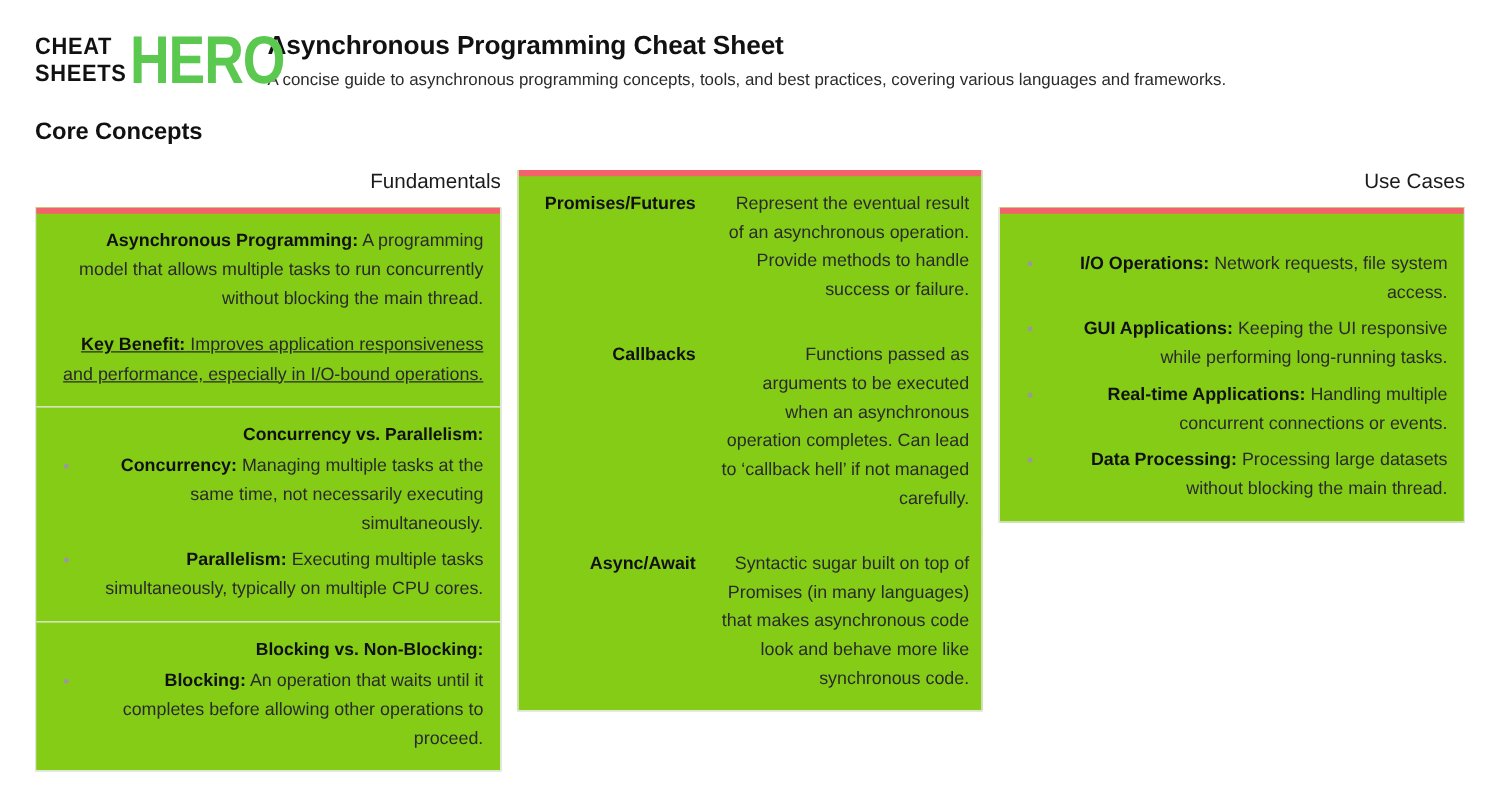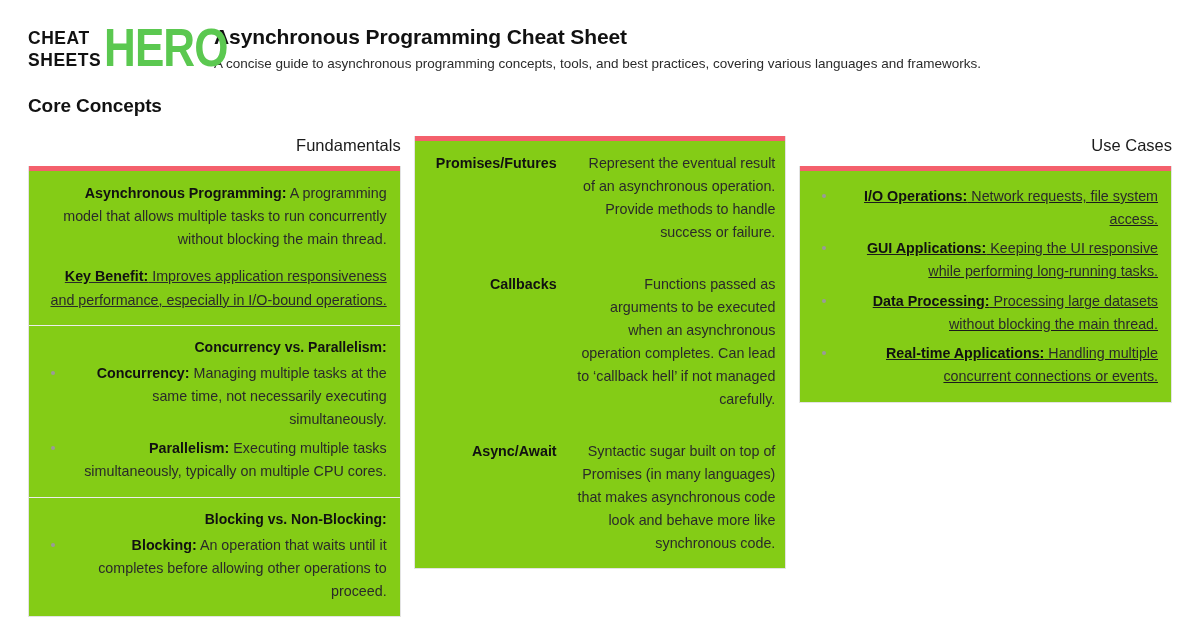--- a/index.html
+++ b/index.html
@@ -153,21 +153,21 @@
     color: #2a2a2a;
   }
   table.kv td.term {
     width: 41%;
     font-weight: bold;
     color: #111111;
     padding-left: 12px;
   }
 
   
-  .card-pad { padding: 10px 13px 14px 13px; text-decoration: underline; }
+  .card-pad { padding: 25px 13px 14px 13px; }
 </style>
 </head>
 <body>
 
 <div class="page">
 
   <div class="header">
 
     <div class="logo">
       <div class="logo-stack">
@@ -254,24 +254,24 @@
         <div class="accent-bar" style="background: rgb(244, 96, 108);"></div>
         <div class="card-pad">
           <ul class="bullets">
             <li>
               <b>I/O Operations:</b><span> Network requests, file system access.</span>
             </li>
             <li>
               <b>GUI Applications:</b><span> Keeping the UI responsive while performing long-running tasks.</span>
             </li>
             <li>
+              <b>Real-time Applications:</b><span> Handling multiple concurrent connections or events.</span>
+            </li>
+            <li>
               <b>Data Processing:</b><span> Processing large datasets without blocking the main thread.</span>
-            </li>
-            <li>
-              <b>Real-time Applications:</b><span> Handling multiple concurrent connections or events.</span>
             </li>
           </ul>
         </div>
       </div>
     </div>
 
   </div>
 </div>
 
 </body></html>

